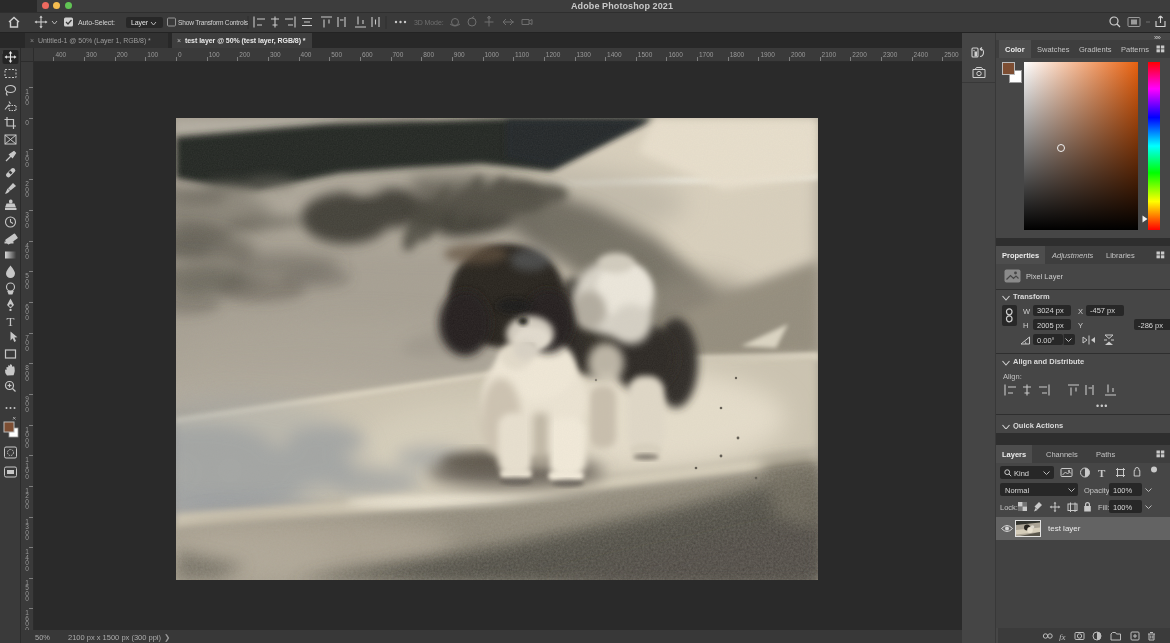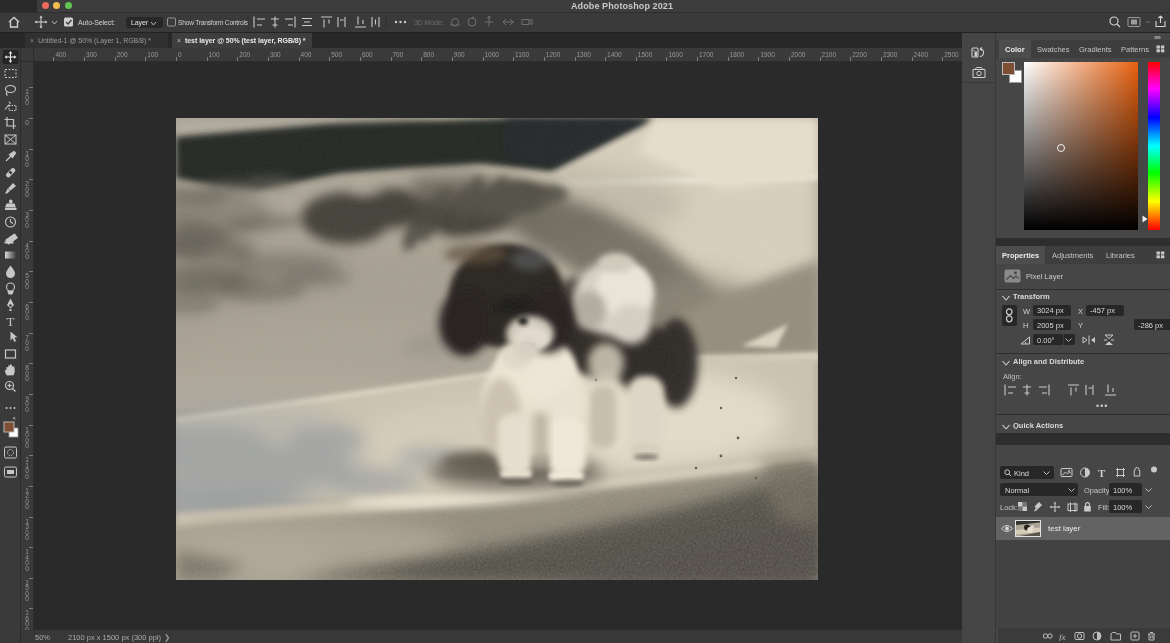--- a/index.html
+++ b/index.html
@@ -556,21 +556,21 @@
 <div class="abs" style="left:61px;top:111px;width:8px;height:8px;border:1.3px solid #f2f2f2;border-radius:50%;"></div>
 <div class="abs" style="left:152px;top:29px;width:12px;height:168px;background:linear-gradient(to bottom,#ff0000 0%,#ff00ff 16%,#0000ff 33%,#00ffff 50%,#00ff00 66%,#ffff00 83%,#ff0000 100%);"></div>
 <svg class="abs" style="left:146px;top:182px;" width="6" height="8">
           <path d="M0.5 0.5 L5.5 4 L0.5 7.5 Z" fill="#f0f0f0"></path>
         </svg>
 
 <div class="sep" style="left:0;top:205px;width:174px;height:8px;"></div>
 
 <div class="ptabs" style="top:213px;">
   <span class="ptab sel" style="left:0px;">Properties</span>
-  <span class="ptab" style="left:50px;">Adjustments</span>
+  <span class="ptab" style="left:50px;font-style:italic;">Adjustments</span>
   <span class="ptab" style="left:104px;">Libraries</span>
   <svg class="burger" width="9" height="8" viewBox="0 0 9 8">
             <g fill="#c9c9c9">
               <rect x="0.5" y="0.5" width="3.4" height="3"></rect>
               <rect x="4.9" y="0.5" width="3.4" height="3"></rect>
               <rect x="0.5" y="4.3" width="3.4" height="3"></rect>
               <rect x="4.9" y="4.3" width="3.4" height="3"></rect>
             </g>
           </svg>
 </div>
@@ -641,20 +641,33 @@
 <div class="sep" style="left:0;top:381px;width:174px;height:1px;"></div>
 <div class="abs" style="left:0px;top:384px;width:174px;height:12px;overflow:hidden;">
   <svg class="abs" style="left:6px;top:7px;" width="8" height="6">
             <path d="M0.5 1 l3.5 4 3.5-4" stroke="#d0d0d0" fill="none" stroke-width="1.1"></path>
           </svg>
   <span class="lbl" style="left:17px;top:4px;font-weight:bold;color:#dadada;">Quick Actions</span>
 </div>
 
 <div class="sep" style="left:0;top:400px;width:174px;height:12px;"></div>
 
+<div class="ptabs" style="top:412px;">
+  <span class="ptab sel" style="left:0px;">Layers</span>
+  <span class="ptab" style="left:44px;">Channels</span>
+  <span class="ptab" style="left:94px;">Paths</span>
+  <svg class="burger" width="9" height="8" viewBox="0 0 9 8">
+            <g fill="#c9c9c9">
+              <rect x="0.5" y="0.5" width="3.4" height="3"></rect>
+              <rect x="4.9" y="0.5" width="3.4" height="3"></rect>
+              <rect x="0.5" y="4.3" width="3.4" height="3"></rect>
+              <rect x="4.9" y="4.3" width="3.4" height="3"></rect>
+            </g>
+          </svg>
+</div>
 <div class="inp" style="left:4px;top:433px;width:54px;height:13px;"></div>
 <svg class="abs" style="left:8px;top:436px;" width="8" height="8">
           <circle cx="3.2" cy="3.2" r="2.4" fill="none" stroke="#c9c9c9" stroke-width="1"></circle>
           <line x1="5" y1="5" x2="7.2" y2="7.2" stroke="#c9c9c9"></line>
         </svg>
 <span class="abs" style="left:18px;top:436px;font-size:7.5px;color:#d8d8d8;">Kind</span>
 <svg class="abs" style="left:47px;top:438px;" width="8" height="5">
           <path d="M0.5 0.5 l3 3 3-3" stroke="#b9b9b9" fill="none"></path>
         </svg>
 <svg class="abs" style="left:64px;top:433px;" width="102" height="13" viewBox="0 0 102 13">

